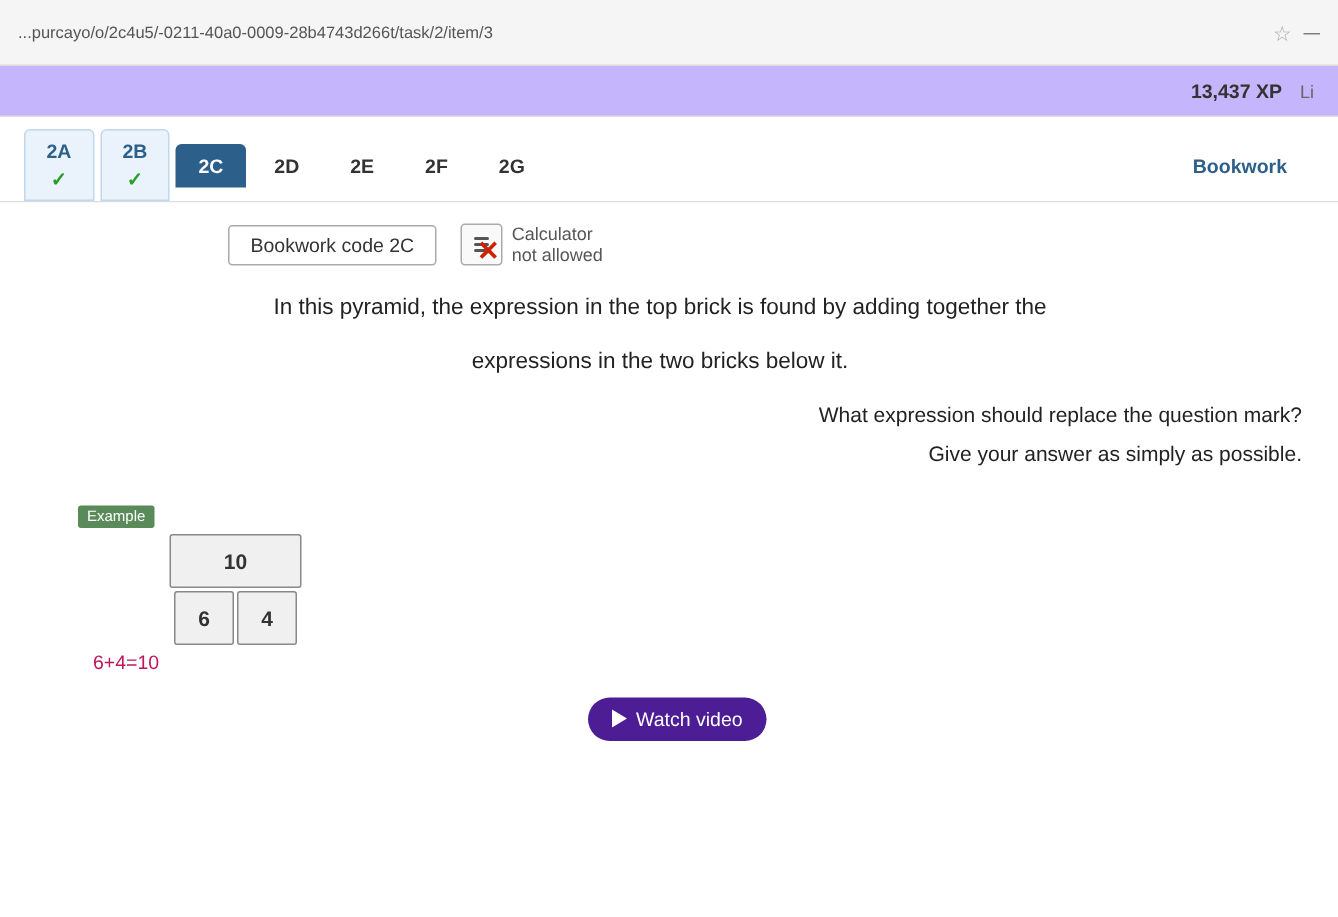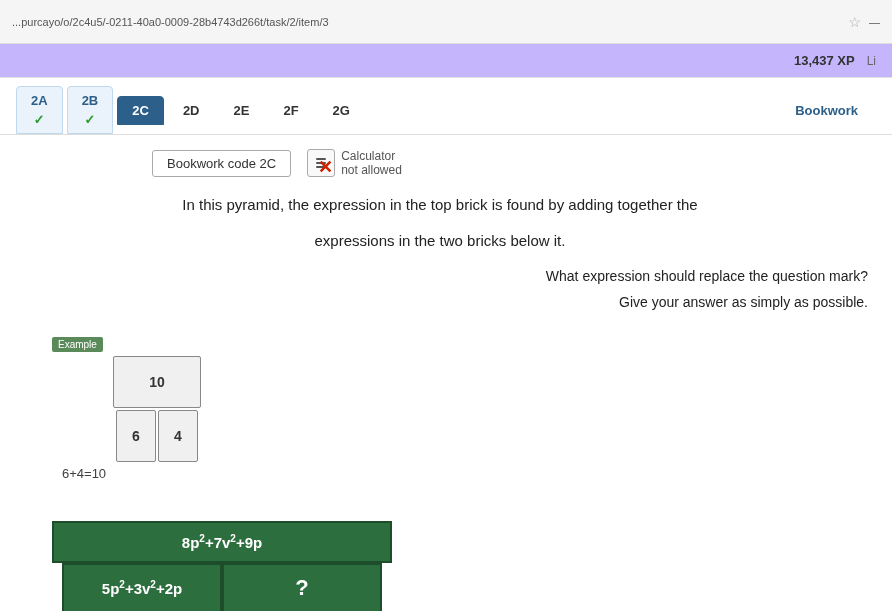--- a/index.html
+++ b/index.html
@@ -214,21 +214,21 @@
     .brick {
       border: 1px solid #888;
       background: #f0f0f0;
       font-size: 14px;
       font-weight: bold;
       color: #333;
       display: flex;
       align-items: center;
       justify-content: center;
       min-width: 40px;
-      height: 52px;
+      height: 36px;
       border-radius: 2px;
     }
     .brick.wide {
       min-width: 88px;
     }
 
     
     .green-pyramid {
       display: flex;
       flex-direction: column;
@@ -365,41 +365,24 @@
       <div class="pyramid-block">
         <div class="pyramid-row">
           <div class="brick wide">10</div>
         </div>
         <div class="pyramid-row">
           <div class="brick">6</div>
           <div class="brick">4</div>
         </div>
       </div>
       <div style="position:relative; margin-top:2px;">
-        <span style="font-size:13px;color:#404040;margin-left:10px;display:flex;align-items:center;gap:4px;text-align:center;">6+4=10</span>
+        <span style="font-size:13px;color:#be185d;margin-left:10px;display:flex;align-items:center;gap:4px;text-align:center;">6+4=10</span>
       </div>
     </div>
 
-    <div class="green-pyramid">
-
-      <div class="green-row">
-        <div class="green-brick top">
-          <span>8p<sup>2</sup>+7v<sup>2</sup>+9p</span>
-        </div>
-      </div>
-
-      <div class="green-row">
-        <div class="green-brick">
-          <span>5p<sup>2</sup>+3v<sup>2</sup>+2p</span>
-        </div>
-        <div class="green-brick question">
-          <span style="font-size:22px;font-weight:bold;">?</span>
-        </div>
-      </div>
-    </div>
 
   </div>
 
   
   <button class="watch-btn">
     <div class="play-icon"></div>
     <span>Watch video</span>
   </button>
 
 </div>

